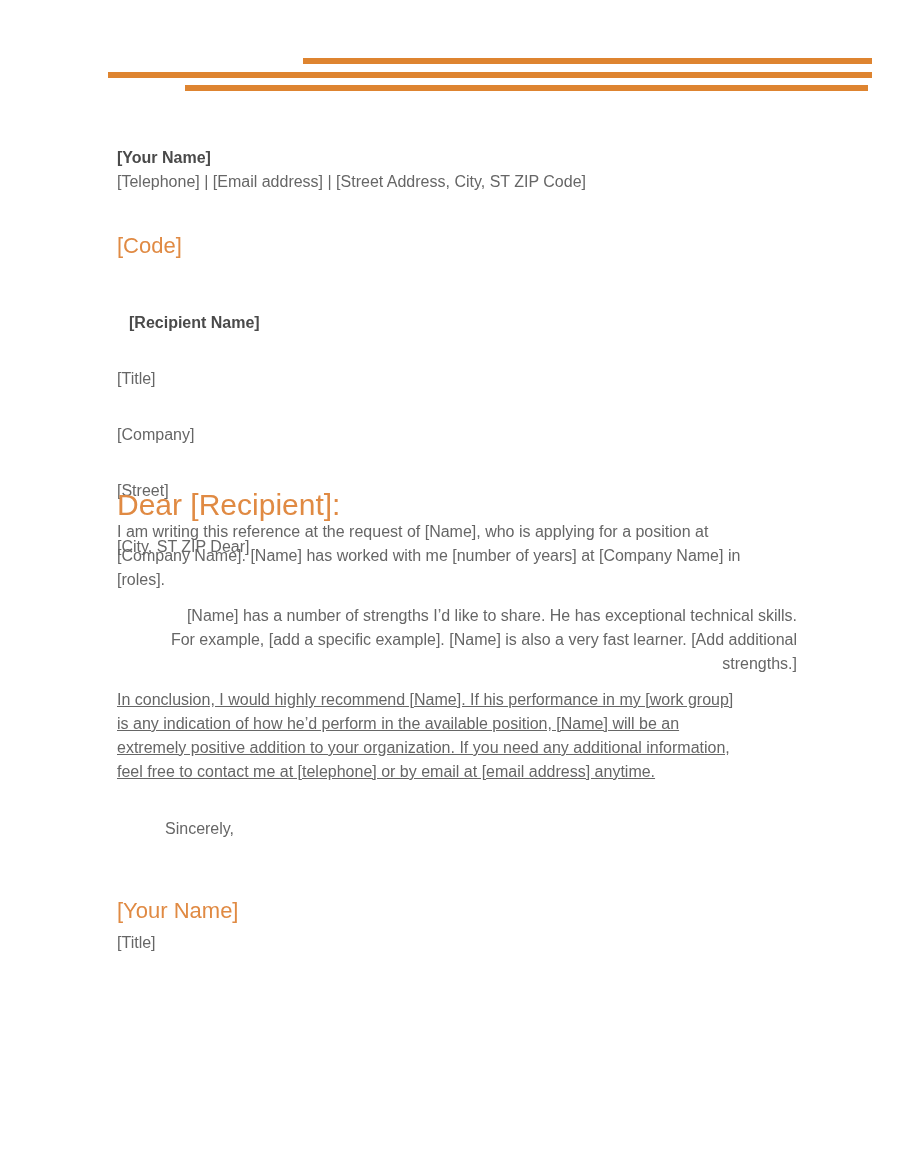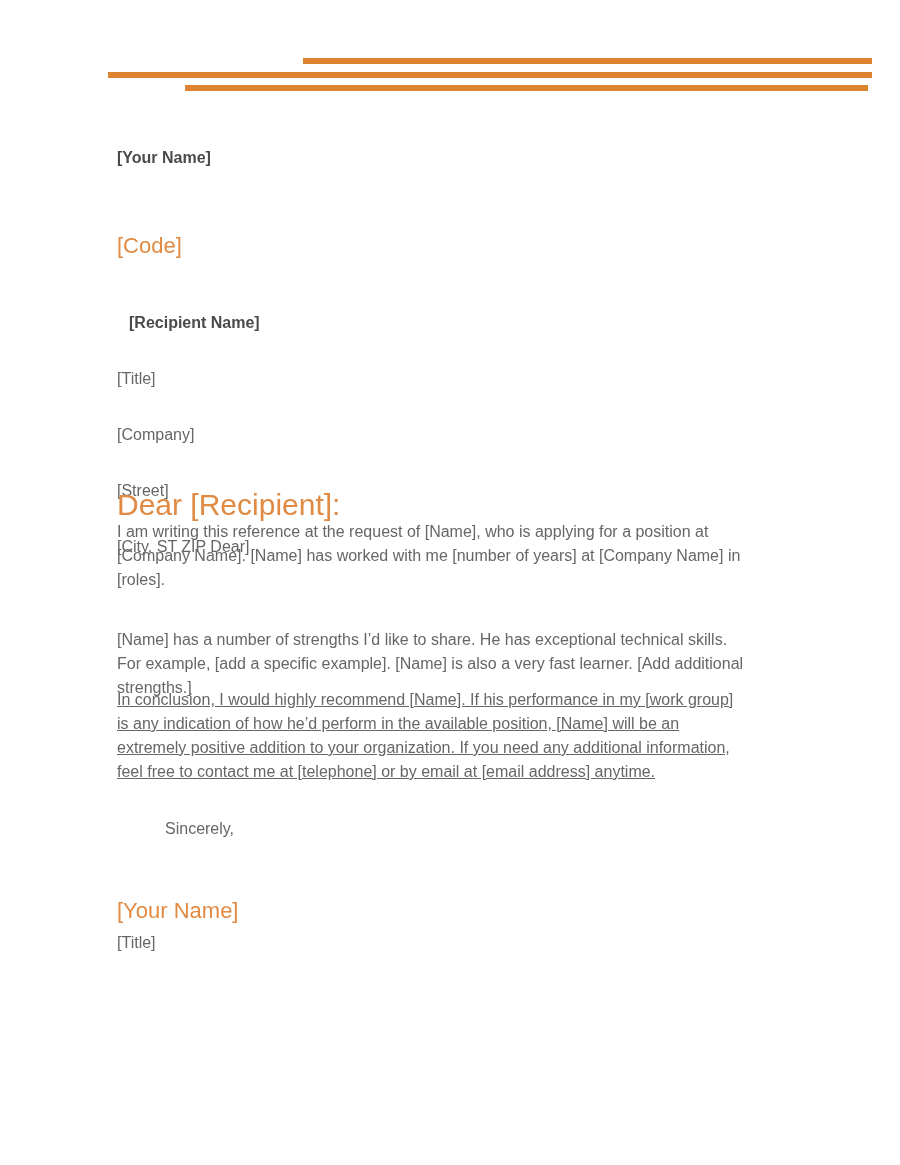--- a/index.html
+++ b/index.html
@@ -43,38 +43,39 @@
 
   .date-line       { top: 233px; font-size: 22px; line-height: 26px; color: #e08a43; }
 
   .recipient-block { top: 281px; line-height: 28px; }
   .recipient-name  { font-weight: bold; color: #4a4a4a; margin-left: 12px; }
 
   .salutation      { top: 490px; font-size: 30px; line-height: 30px; color: #e08a43; }
 
   .paragraph       { width: 680px; }
   .para-1          { top: 520px; }
-  .para-2          { top: 628px; }
+  .para-2          { top: 604px; text-align: right; }
   .para-3          { top: 688px; text-decoration: underline; }
 
   .valediction     { top: 817px; margin-left: 48px; }
 
   .sig-name        { top: 897px; font-size: 22px; line-height: 28px; color: #e08a43; }
   .sig-title       { top: 931px; }
 </style>
 </head>
 <body>
 
 <div class="page">
 
   <div class="accent-line l1"></div>
   <div class="accent-line l2"></div>
   <div class="accent-line l3"></div>
 
   <div class="txt sender-name">[Your Name]</div>
+  <div class="txt sender-contact">[Telephone] | [Email address] | [Street Address, City, ST ZIP Code]</div>
 
   <div class="txt date-line">[Code]</div>
 
   <div class="txt recipient-block">
     <div class="recipient-name">[Recipient Name]</div>
     <div>[Title]</div>
     <div>[Company]</div>
     <div>[Street]</div>
     <div>[City, ST ZIP Dear]</div>
   </div>

